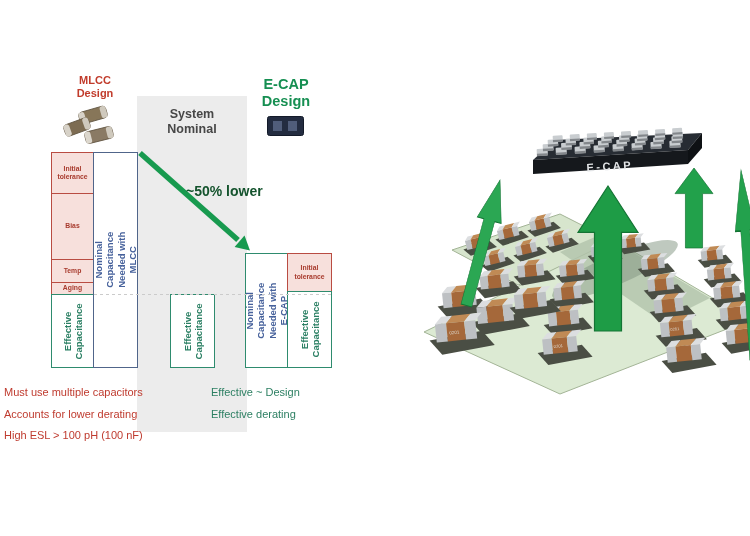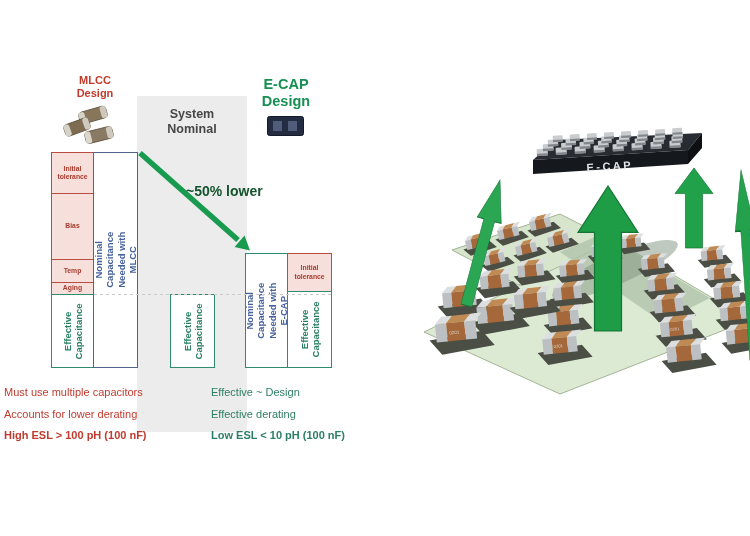--- a/index.html
+++ b/index.html
@@ -20,21 +20,21 @@
   .vtext>span{transform:rotate(-90deg);white-space:pre-line;text-align:center;
               font-weight:700;line-height:1.2;}
   .teal-t>span{color:#2a7f63;font-size:9.5px;}
   .blue-t>span{color:#46619b;font-size:9.5px;}
   .pct{position:absolute;left:186px;top:183px;width:124px;font-size:14px;font-weight:700;
        color:#14532d;z-index:5;}
   .notes{position:absolute;top:368px;text-align:left;font-size:11px;line-height:21.5px;z-index:4;margin-top:14px;}
   .notes span{display:block;}
   .notes.red{left:4px;width:182px;color:#bf3b2f;}
   .notes.grn{left:211px;width:156px;color:#2c7f62;}
-  .notes .b{font-weight:700;}
+  .notes .b{font-weight:400;}
   .ovl{position:absolute;left:0;top:0;width:750px;height:536px;z-index:4;pointer-events:none;}
   .photo{position:absolute;z-index:2;}
 </style>
 </head>
 <body>
 
 <div class="canvas">
 
   <div class="graycol"></div>
 
@@ -118,21 +118,20 @@
   <div class="pct">~50% lower</div>
 
   <div class="notes red">
     <span>Must use multiple capacitors</span>
     <span>Accounts for lower derating</span>
     <span class="b">High ESL &gt; 100 pH (100 nF)</span>
   </div>
   <div class="notes grn">
     <span>Effective ~ Design</span>
     <span>Effective derating</span>
-    <span class="b">Low ESL &lt; 10 pH (100 nF)</span>
   </div>
 
   <svg style="position:absolute;left:410px;top:120px;" width="345" height="285" viewBox="0 0 345 285">
     <defs>
       <symbol id="cap" overflow="visible">
         <polygon points="-2,16 36,13 44,24 6,27" fill="#4a4e44"></polygon>
         <polygon points="3,5 8,0 16,0 11,5" fill="#dcdee0"></polygon>
         <rect x="3" y="5" width="8" height="13" fill="#bdc0c3"></rect>
         <polygon points="11,5 16,0 29,0 24,5" fill="#c08a55"></polygon>
         <rect x="11" y="5" width="13" height="13" fill="#a5683a"></rect>

